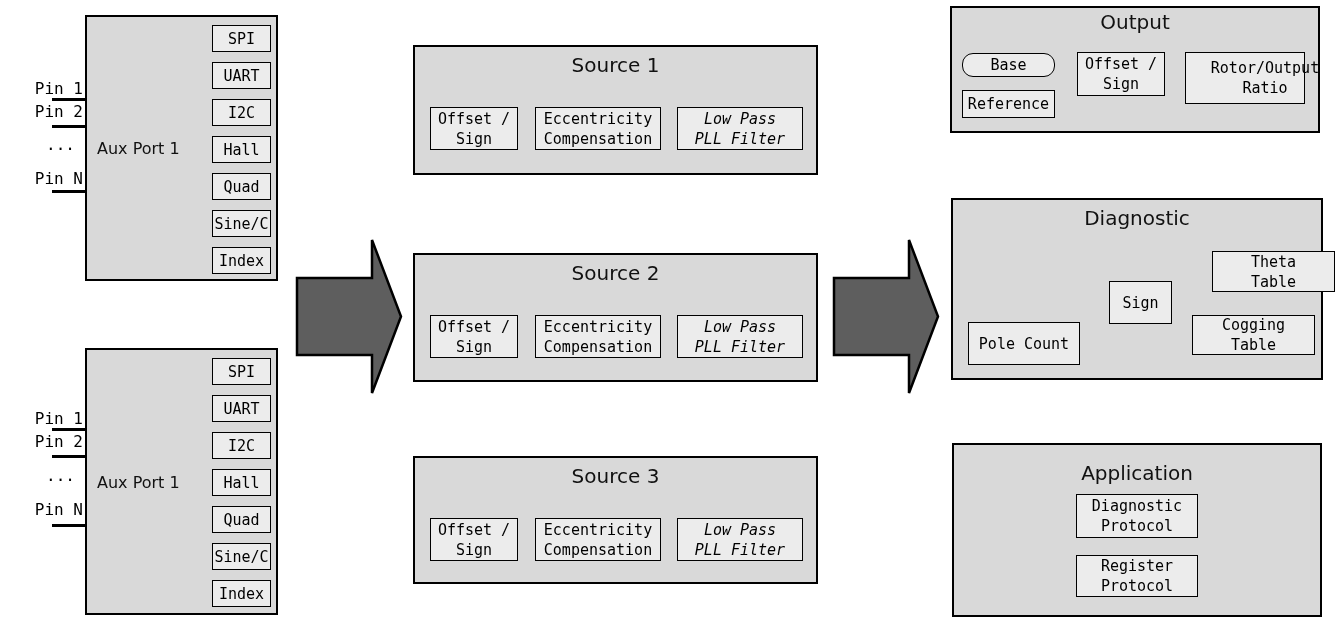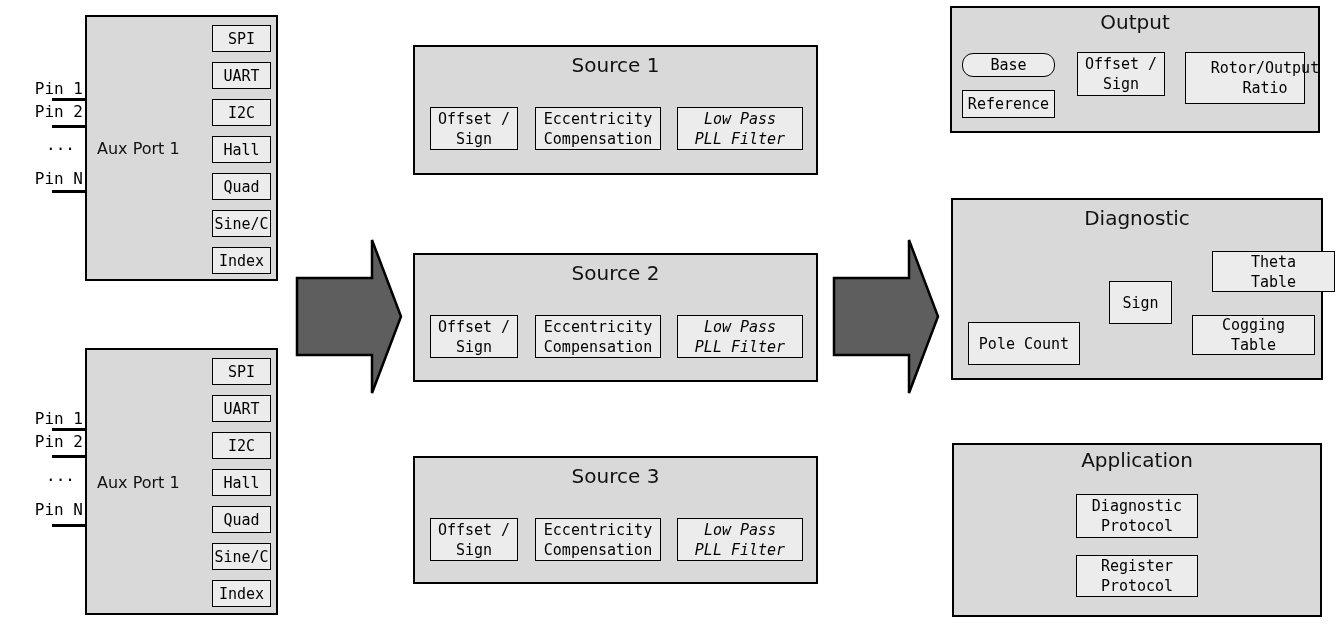--- a/index.html
+++ b/index.html
@@ -165,18 +165,18 @@
   <div class="block-title">Diagnostic</div>
   <div class="box abs com-pole">Pole Count</div>
   <div class="box abs com-sign">Sign</div>
   <div class="box abs com-theta">Theta
 Table</div>
   <div class="box abs com-cogging">Cogging
 Table</div>
 </div>
 
 <div class="block" style="left:952px;top:443px;width:370px;height:174px">
-  <div class="block-title" style="top:3px">Application</div>
+  <div class="block-title" style="top:16px">Application</div>
   <div class="box abs app-diag">Diagnostic
 Protocol</div>
   <div class="box abs app-reg">Register
 Protocol</div>
 </div>
 
 </body></html>

